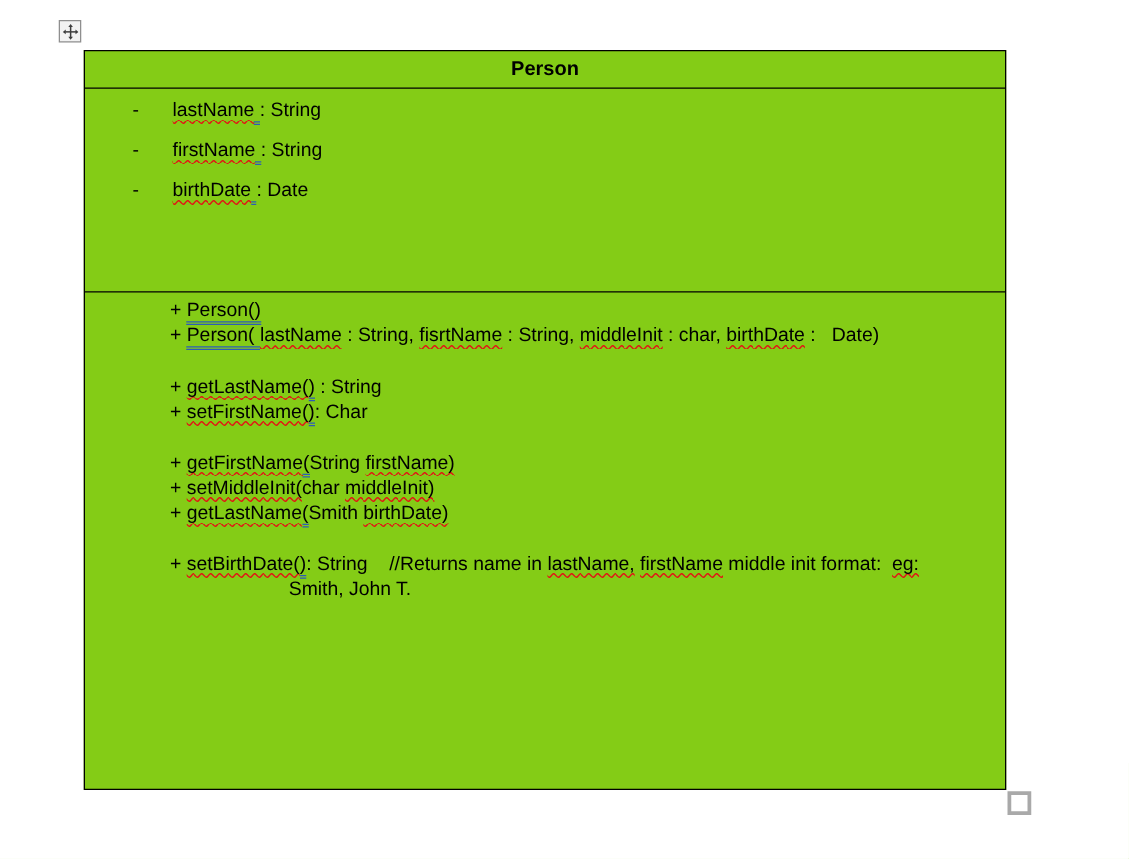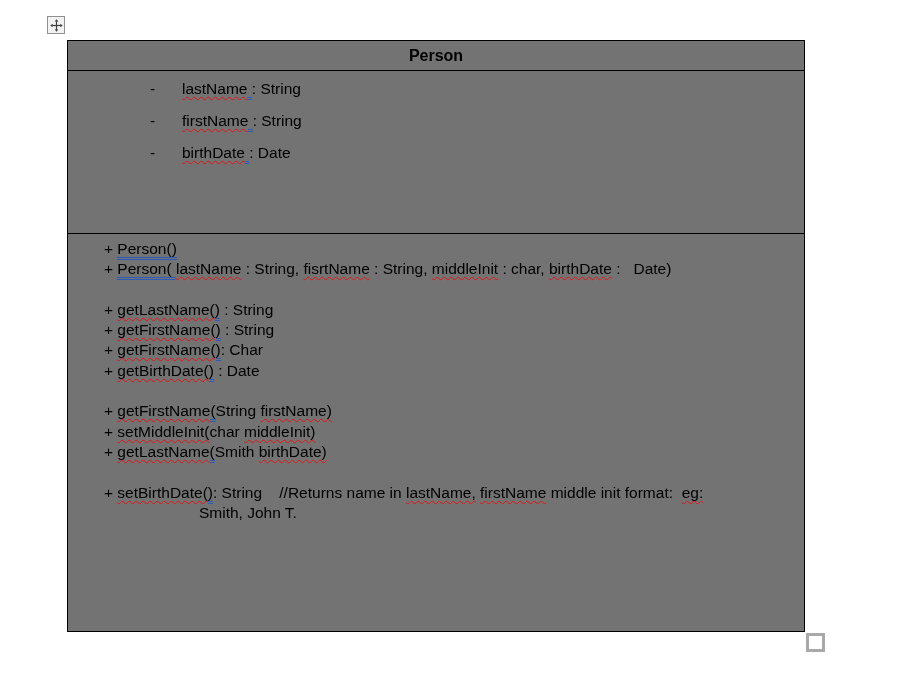--- a/index.html
+++ b/index.html
@@ -30,42 +30,42 @@
     border: 3px solid #a9a9a9;
     background: #ffffff;
     cursor: nwse-resize;
   }
 
   
   .uml-table {
     position: absolute; left: 67px; top: 40px;
     width: 738px; height: 592px;
     border: 1px solid #000000;
-    background: #737373;
+    background: #84cc16;
     display: flex; flex-direction: column;
   }
   .title-row {
     height: 30px; flex: 0 0 30px;
     border-bottom: 1px solid #000000;
     display: flex; align-items: center; justify-content: center;
     font-weight: bold; font-size: 16px;
   }
   .attr-row {
     height: 163px; flex: 0 0 163px;
     border-bottom: 1px solid #000000;
     padding: 2px 6px 0 38px;
     overflow: hidden;
   }
   .methods-row {
     flex: 1 1 auto;
     padding: 5px 6px 0 36px;
     overflow: hidden;
   }
-  .a-line { height: 32.2px; line-height: 32.2px; white-space: pre; margin-left: 44px; }
-  .m-line { height: 20.3px; line-height: 20.3px; white-space: pre; }
+  .a-line { height: 32.2px; line-height: 32.2px; white-space: pre; }
+  .m-line { height: 20.3px; line-height: 20.3px; white-space: pre; margin-left: 32px; }
   .cont   { padding-left: 95px; }
   .bullet { display: inline-block; width: 32px; }
 
   
   .sq {
     text-decoration: underline;
     text-decoration-style: wavy;
     text-decoration-color: #e21414;
     text-decoration-thickness: 1px;
     text-underline-offset: 2px;
@@ -101,23 +101,21 @@
     <div class="attr-row" id="attrs">
         <div class="a-line"><span class="bullet">-</span><span class="sq">lastName</span><span class="blue-mark"> </span><span>: String</span></div>
         <div class="a-line"><span class="bullet">-</span><span class="sq">firstName</span><span class="blue-mark"> </span><span>: String</span></div>
         <div class="a-line"><span class="bullet">-</span><span class="sq">birthDate</span><span class="blue-mark"> </span><span>: Date</span></div>
       </div>
     <div class="methods-row" id="methods">
         <div class="m-line"><span>+ </span><span class="blue-ul">Person()</span></div>
         <div class="m-line"><span>+ </span><span class="blue-ul">Person( </span><span class="sq">lastName</span><span> : String, </span><span class="sq">fisrtName</span><span> : String, </span><span class="sq">middleInit</span><span> : char, </span><span class="sq">birthDate</span><span> :   Date)</span></div>
         <div class="m-line blank"></div>
         <div class="m-line"><span>+ </span><span class="sq">getLastName(</span><span class="blue-mark">)</span><span> : String</span></div>
-        <div class="m-line"><span>+ </span><span class="sq">getFirstName(</span><span class="blue-mark">)</span><span> : String</span></div>
-        <div class="m-line"><span>+ </span><span class="sq">getFirstName(</span><span class="blue-mark">)</span><span>: Char</span></div>
-        <div class="m-line"><span>+ </span><span class="sq">getBirthDate(</span><span class="blue-mark">)</span><span> : Date</span></div>
+        <div class="m-line"><span>+ </span><span class="sq">setFirstName(</span><span class="blue-mark">)</span><span>: Char</span></div>
         <div class="m-line blank"></div>
         <div class="m-line"><span>+ </span><span class="sq">getFirstName</span><span class="blue-mark">(</span><span>String </span><span class="sq">firstName)</span></div>
         <div class="m-line"><span>+ </span><span class="sq">setMiddleInit(</span><span>char </span><span class="sq">middleInit)</span></div>
         <div class="m-line"><span>+ </span><span class="sq">getLastName</span><span class="blue-mark">(</span><span>Smith </span><span class="sq">birthDate)</span></div>
         <div class="m-line blank"></div>
         <div class="m-line"><span>+ </span><span class="sq">setBirthDate(</span><span class="blue-mark">)</span><span>: String    //Returns name in </span><span class="sq">lastName,</span><span> </span><span class="sq">firstName</span><span> middle init format:  </span><span class="sq">eg:</span></div>
         <div class="m-line cont"><span>Smith, John T.</span></div>
       </div>
   </div>
 

